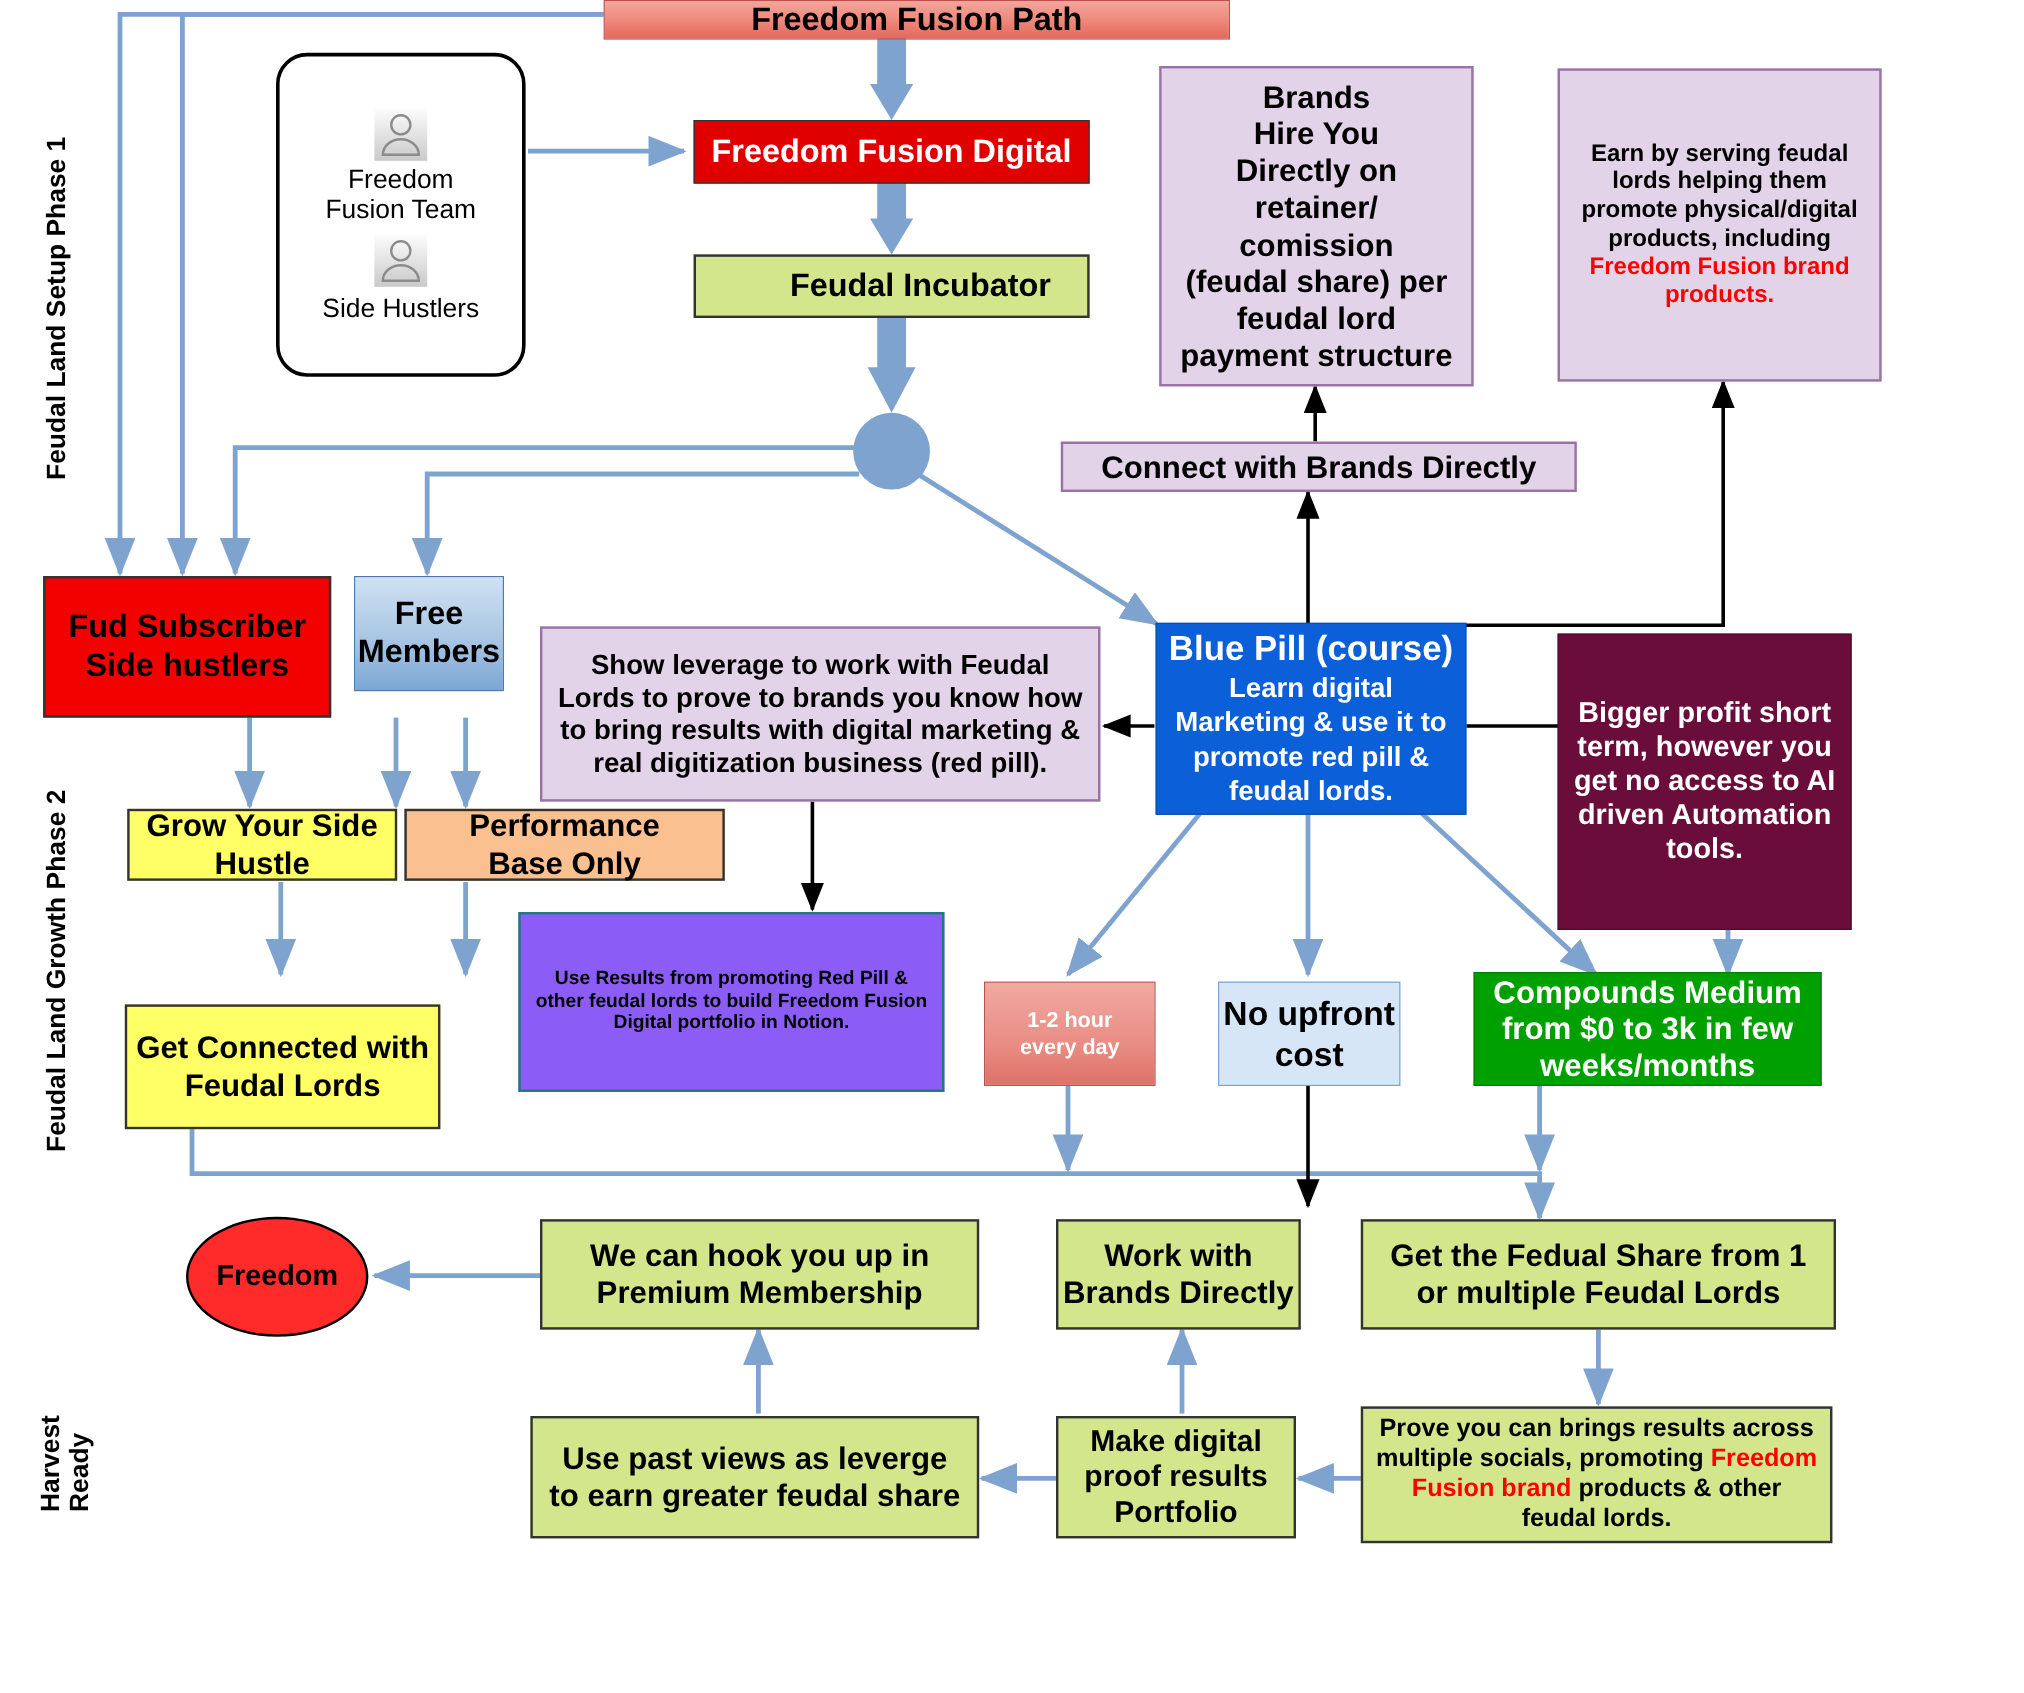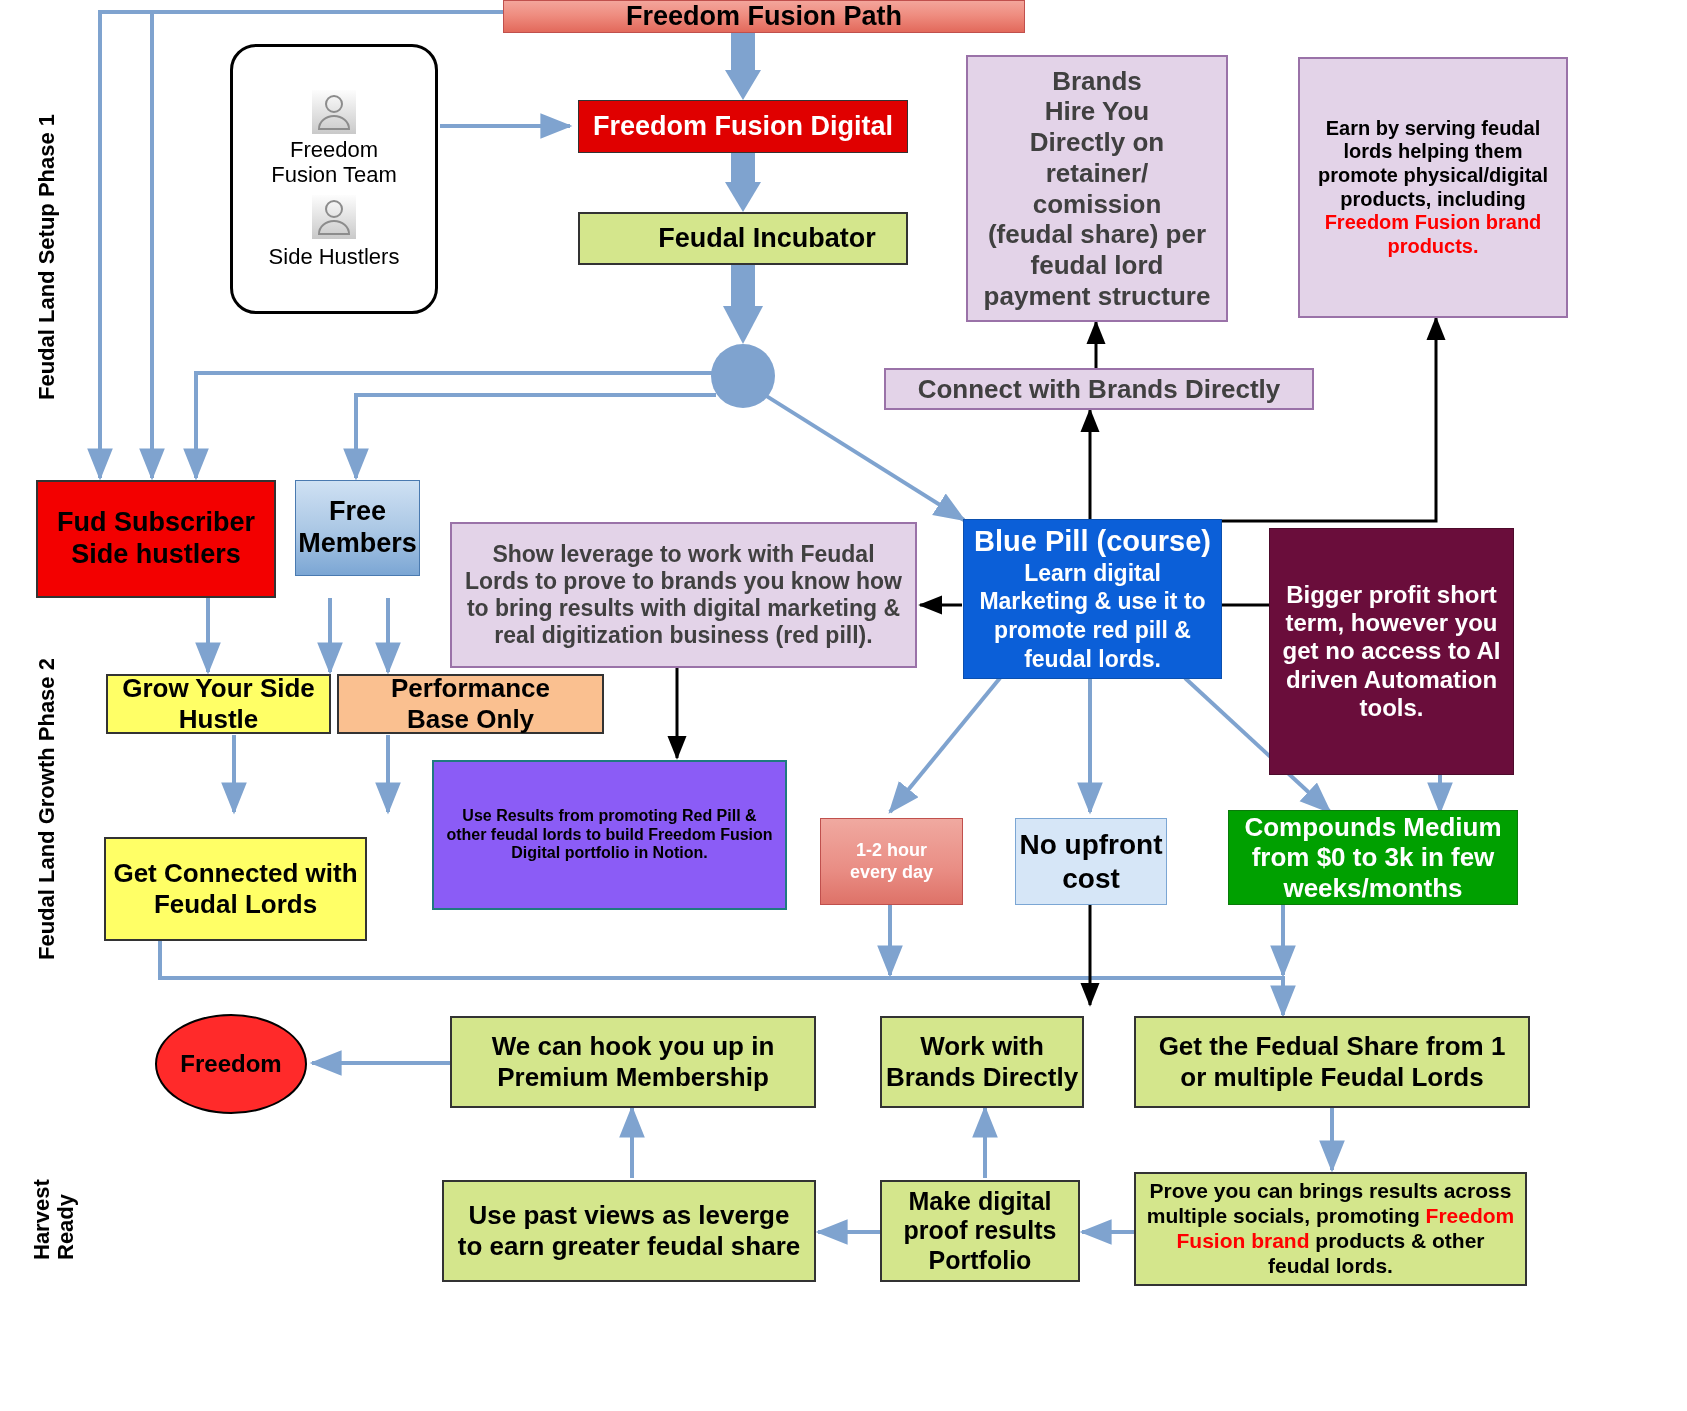--- a/index.html
+++ b/index.html
@@ -9,21 +9,21 @@
   .node{position:absolute;box-sizing:border-box;display:flex;align-items:center;justify-content:center;text-align:center;font-weight:bold;line-height:1.18;}
   .vlabel{position:absolute;font-weight:bold;color:#000;white-space:nowrap;transform-origin:0 0;}
 
   
   .title-box{background:linear-gradient(180deg,#f3a59b 0%,#ef8d80 45%,#e2695b 100%);
              border:1px solid #c0504d;color:#000;font-size:27px;}
   .red-solid{background:#e00000;border:1px solid #333;color:#ffffff;font-size:27px;}
   .red-plain{background:#f30000;border:2px solid #333;color:#000;font-size:27px;}
   .green-lt{background:#d4e68c;border:2px solid #333;color:#000;font-size:27px;}
   .green-lt2{background:#d4e68c;border:2px solid #333;color:#000;font-size:25px;}
-  .purple{background:#e3d3e8;border:2px solid #9a72a8;color:#404040;font-size:26px;}
+  .purple{background:#e3d3e8;border:2px solid #9a72a8;color:#000000;font-size:26px;}
   .purple-sm{background:#e3d3e8;border:2px solid #9a72a8;color:#000;font-size:20px;}
   .purple-teal{background:#8b5cf6;border:2px solid #1f7a80;color:#000;font-size:16px;}
   .blue-grad{background:linear-gradient(180deg,#cfe1f3 0%,#a9c6e4 55%,#7ba6d4 100%);
              border:1px solid #4a7ab0;color:#000;font-size:27px;}
   .blue-strong{background:#0b5fd8;border:1px solid #0b4fae;color:#ffffff;}
   .blue-pale{background:#d6e6f7;border:1px solid #7ba6d4;color:#000;font-size:28px;text-align:center;}
   .yellow{background:#ffff66;border:2px solid #333;color:#000;font-size:26px;}
   .orange{background:#fac090;border:2px solid #333;color:#000;font-size:26px;}
   .maroon{background:#6a0d3b;border:1px solid #4d0a2b;color:#ffffff;font-size:24px;}
   .green-dark{background:#00a000;border:1px solid #0a7a0a;color:#ffffff;font-size:26px;}
@@ -197,21 +197,21 @@
 
   <div class="node blue-strong" style="left:963px;top:519px;width:259px;height:160px;flex-direction:column;padding:6px 8px;">
     <span class="bp-title">Blue Pill (course)</span>
     <span class="bp-body">Learn digital Marketing &amp; use it to promote red pill &amp; feudal lords.</span>
   </div>
 
   <div class="node purple" style="left:450px;top:522px;width:467px;height:146px;font-size:23px;padding:2px 8px;">
     <span>Show leverage to work with Feudal Lords to prove to brands you know how to bring results with digital marketing &amp; real digitization business (red pill).</span>
   </div>
 
-  <div class="node maroon" style="left:1269px;top:528px;width:245px;height:247px;padding:4px 8px;">
+  <div class="node maroon" style="left:1298px;top:528px;width:245px;height:247px;padding:4px 8px;">
     <span>Bigger profit short term, however you get no access to AI driven Automation tools.</span>
   </div>
 
   <div class="node yellow" style="left:106px;top:674px;width:225px;height:60px;">
     <span class="stack">Grow Your Side<br>Hustle</span>
   </div>
 
   <div class="node orange" style="left:337px;top:674px;width:267px;height:60px;">
     <span class="stack">Performance<br>Base Only</span>
   </div>

